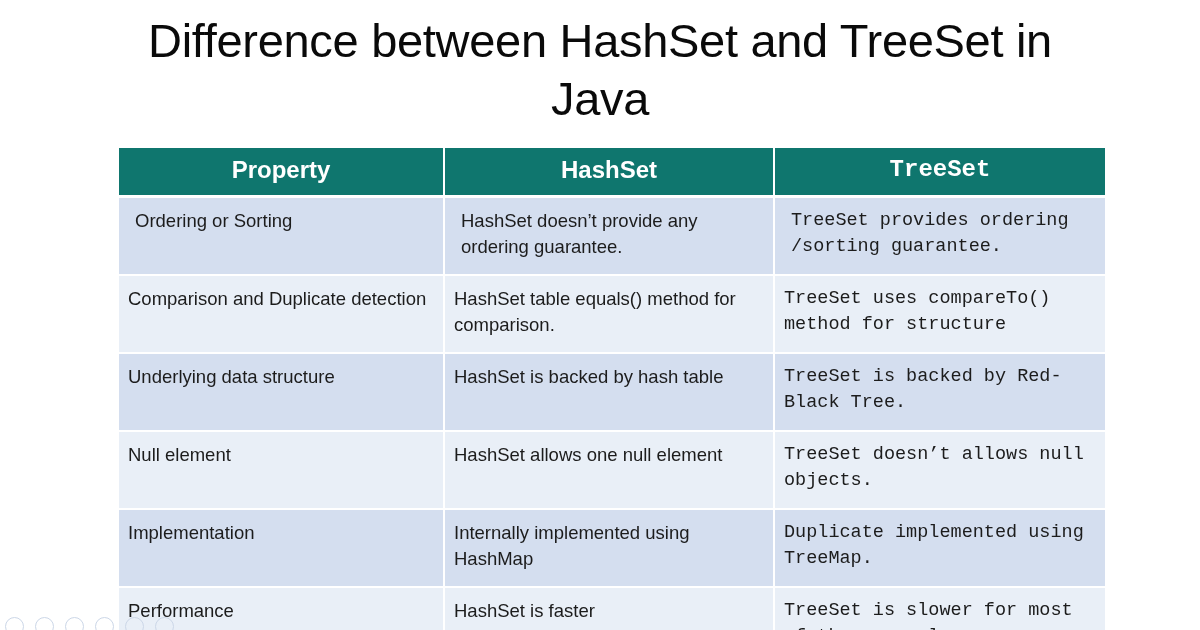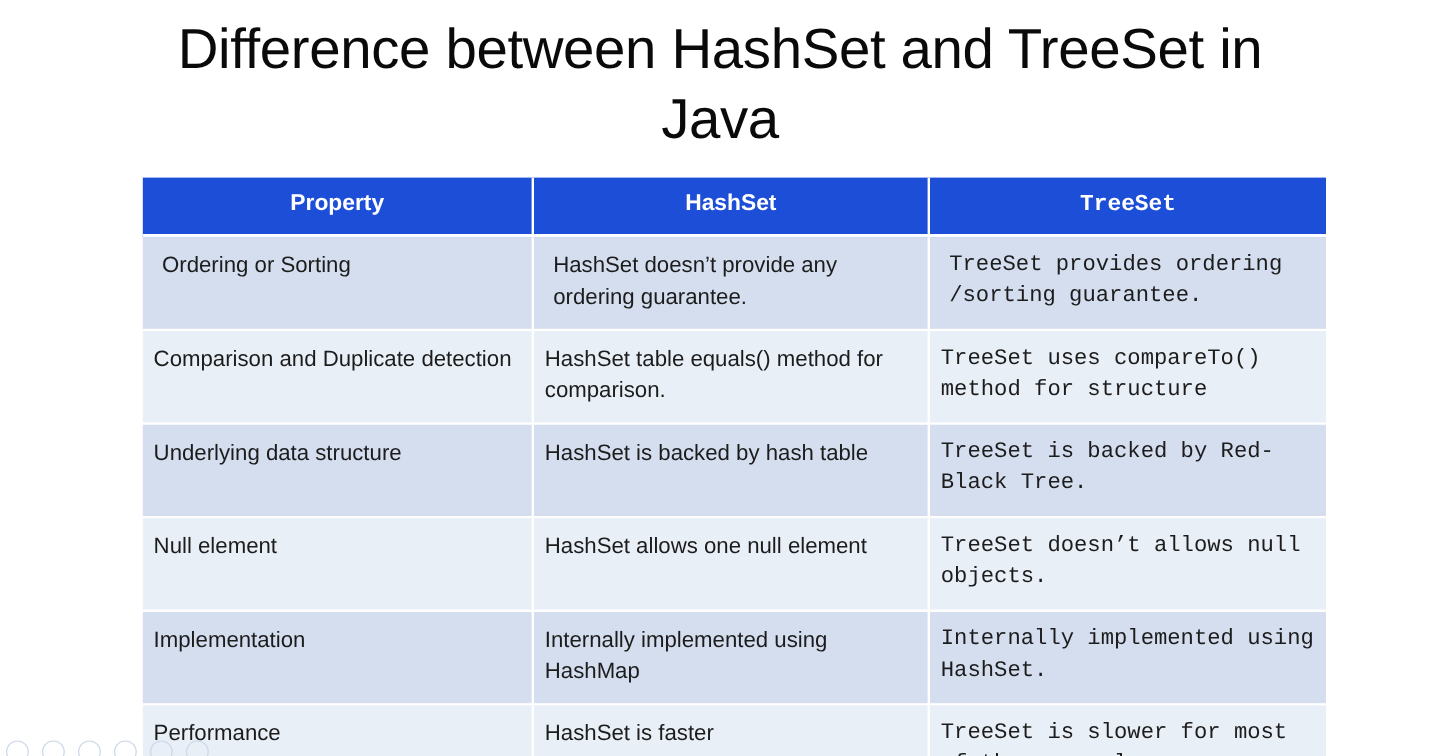--- a/index.html
+++ b/index.html
@@ -62,24 +62,24 @@
     word-wrap: break-word;
   }
 
   .compare-table th:last-child,
   .compare-table td:last-child {
     border-right: none;
     font-family: Liberation Mono, monospace;
   }
 
   .compare-table thead th {
-    background: #1d4ed8;
+    background: #0f766e;
     color: #ffffff;
     font-weight: bold;
-    font-size: 19px;
+    font-size: 24px;
     text-align: center;
     height: 23px;
     padding-top: 9px;
     padding-bottom: 11px;
     vertical-align: middle;
     border-bottom: 3px solid #ffffff;
   }
 
   .compare-table tbody tr.row-dark td {
     background: #d4deef;
@@ -149,21 +149,21 @@
         <td>TreeSet is backed by Red-Black Tree.</td>
       </tr>
       <tr class="row-light row-h-4">
         <td>Null element</td>
         <td>HashSet allows one null element</td>
         <td>TreeSet doesn’t allows null objects.</td>
       </tr>
       <tr class="row-dark row-h-5">
         <td>Implementation</td>
         <td>Internally implemented using HashMap</td>
-        <td>Internally implemented using HashSet.</td>
+        <td>Duplicate implemented using TreeMap.</td>
       </tr>
       <tr class="row-light row-h-6">
         <td>Performance</td>
         <td>HashSet is faster</td>
         <td>TreeSet is slower for most of the general purpose operation e.g. add, remove and search</td>
       </tr>
     </tbody>
   </table>
 
   <div class="dots">

